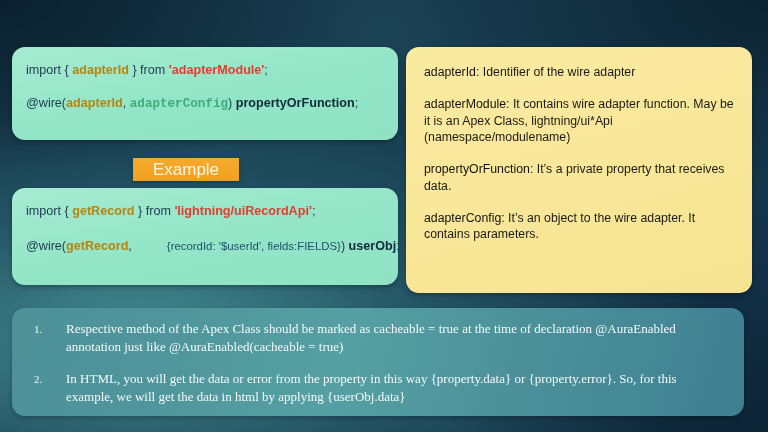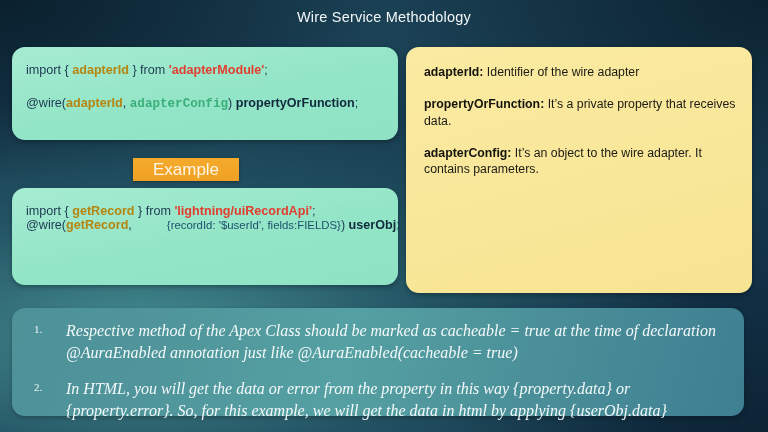--- a/index.html
+++ b/index.html
@@ -55,21 +55,21 @@
   #code2 { left: 12px; top: 188px; width: 386px; height: 97px; }
 
   .code-line {
     font-family: "Liberation Sans", sans-serif;
     font-size: 12.6px;
     color: #1d3a52;
     white-space: nowrap;
     line-height: 1.15;
   }
   #code1 .code-line:first-child { margin-bottom: 19px; }
-  #code2 .code-line:first-child { }
+  #code2 .code-line:first-child { margin-bottom: 21px; }
 
   .tk-plain   { color: #1d3a52; }
   .tk-ident   { color: #b5850f; font-weight: bold; }
   .tk-string  { color: #e23d2e; font-weight: bold; }
   .tk-config  { color: #3cae7c; font-weight: bold; font-family: Liberation Mono, monospace; }
   .tk-bold    { color: #102a3c; font-weight: bold; }
   .tk-param   { color: #20506e; font-size: 11.4px; margin-left: 35px; }
 
   .example-btn {
     position: absolute;
@@ -100,21 +100,21 @@
     padding: 17px 16px 10px 18px;
     box-sizing: border-box;
   }
   .note {
     font-size: 12.3px;
     color: #1b1b14;
     line-height: 1.33;
     margin-bottom: 16px;
   }
   .note:last-child { margin-bottom: 0; }
-  .note b { font-weight: bold; color: #14140d; }
+  .note b { font-weight: normal; color: #14140d; }
 
   .footer-card {
     position: absolute;
     left: 12px;
     top: 308px;
     width: 732px;
     height: 108px;
     border-radius: 13px;
     z-index: 3;
     background: linear-gradient(105deg, #4e9298 0%, #4f959b 20%, #55a0a2 45%, #4b9099 70%, #3e7f92 100%);
@@ -134,47 +134,46 @@
     flex: 0 0 40px;
     color: #eef6f7;
     font-size: 11px;
     padding-top: 3px;
     text-align: left;
     padding-left: 8px;
     box-sizing: border-box;
   }
   .footer-text {
     color: #f4fafb;
-    font-size: 16px;
+    font-size: 13px;
     line-height: 1.38;
     flex: 1;
-    font-style: italic;
   }
 </style>
 </head>
 <body>
 
 <div id="slide">
 
-  <div class="title">Wire Service Methodology</div>
 
   <div class="code-card" id="code1">
     <div class="code-line"><span class="tk-plain">import { </span><span class="tk-ident">adapterId</span><span class="tk-plain"> } from </span><span class="tk-string">'adapterModule'</span><span class="tk-plain">;</span></div>
     <div class="code-line"><span class="tk-plain">@wire(</span><span class="tk-ident">adapterId</span><span class="tk-plain">, </span><span class="tk-config">adapterConfig</span><span class="tk-plain">) </span><span class="tk-bold">propertyOrFunction</span><span class="tk-plain">;</span></div>
   </div>
 
   <div class="example-btn">Example</div>
 
   <div class="code-card" id="code2">
     <div class="code-line"><span class="tk-plain">import { </span><span class="tk-ident">getRecord</span><span class="tk-plain"> } from </span><span class="tk-string">'lightning/uiRecordApi'</span><span class="tk-plain">;</span></div>
     <div class="code-line"><span class="tk-plain">@wire(</span><span class="tk-ident">getRecord</span><span class="tk-plain">,</span><span class="tk-param">{recordId: '$userId', fields:FIELDS}</span><span class="tk-plain">) </span><span class="tk-bold">userObj</span><span class="tk-plain">;</span></div>
   </div>
 
   <div class="notes-card">
     <div class="note"><b>adapterId:</b><span> Identifier of the wire adapter</span></div>
+    <div class="note"><b>adapterModule:</b><span> It contains wire adapter function. May be it is an Apex Class, lightning/ui*Api (namespace/modulename)</span></div>
     <div class="note"><b>propertyOrFunction:</b><span> It’s a private property that receives data.</span></div>
     <div class="note"><b>adapterConfig:</b><span> It’s an object to the wire adapter. It contains parameters.</span></div>
   </div>
 
   <div class="footer-card">
     <div class="footer-item">
       <div class="footer-num">1.</div>
       <div class="footer-text">Respective method of the Apex Class should be marked as cacheable = true at the time of declaration @AuraEnabled annotation just like @AuraEnabled(cacheable = true)</div>
     </div>
     <div class="footer-item">

